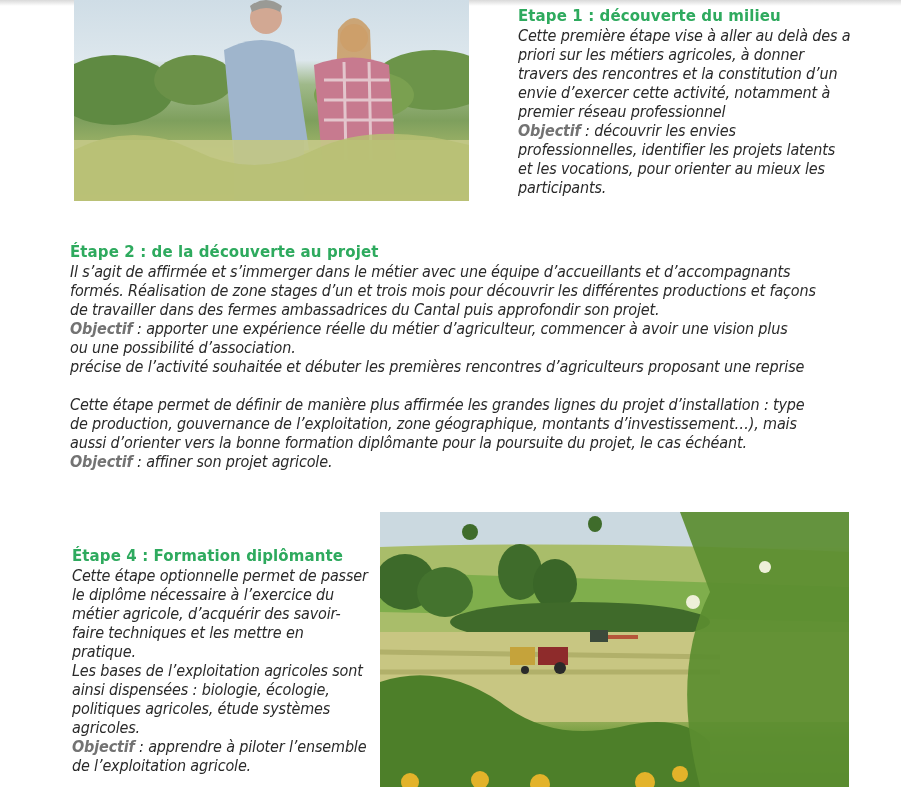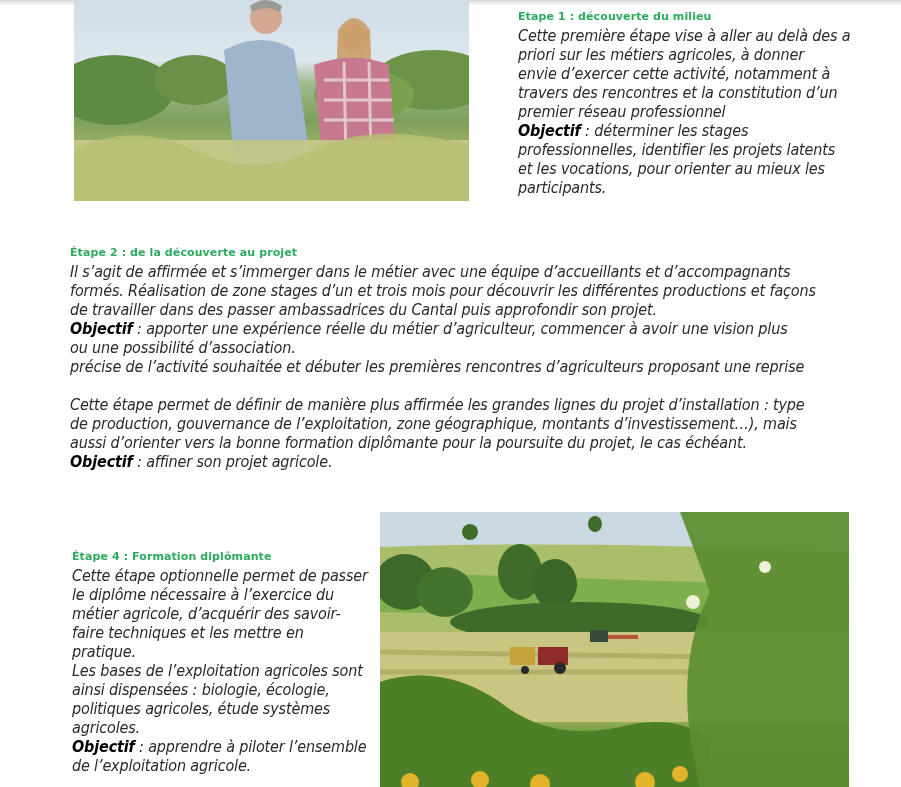--- a/index.html
+++ b/index.html
@@ -10,25 +10,25 @@
     color: #2a2a2a;
   }
   .top-shadow {
     position: absolute; left: 0; top: 0; width: 901px; height: 6px;
     background: linear-gradient(#d9d9d9, rgba(255,255,255,0));
   }
   .photo { position: absolute; overflow: hidden; }
   .section { position: absolute; }
   .heading {
     font-family: "DejaVu Sans", sans-serif;
-    font-weight: bold; color: #2eaa5e; font-size: 11px; line-height: 19px;
+    font-weight: bold; color: #2eaa5e; font-size: 15px; line-height: 19px;
     margin: 0; letter-spacing: 0.1px;
   }
   .text { font-size: 16px; line-height: 19px; margin: 0; letter-spacing: -0.15px; font-style: italic; }
-  .obj { font-weight: bold; color: #000000; }
+  .obj { font-weight: bold; color: #737373; }
   .nowrap-line { display: block; white-space: nowrap; }
 
   
   #photo1 { left: 74px; top: 0px; width: 395px; height: 201px;
     background: linear-gradient(#cfdde6 0%, #dde7ed 30%, #9fb98a 42%, #7e9f5d 60%, #a8b96a 78%, #c9cf8d 100%); }
   
   #photo2 { left: 380px; top: 512px; width: 469px; height: 275px;
     background: linear-gradient(#c4d6df 0%, #d4e0e4 12%, #b8b879 18%, #9fb864 30%, #6f9a43 45%, #c5c47d 55%, #c9c67f 68%, #6d9a3a 82%, #4c7f27 100%); }
 </style>
 </head>
@@ -57,36 +57,36 @@
     <rect x="0" y="140" width="395" height="61" fill="#c4c987" opacity="0.9"></rect>
     <path d="M0 150 Q60 120 120 150 T240 150 T395 145 L395 201 L0 201 Z" fill="#b7bf73" opacity="0.85"></path>
   </svg>
 </div>
 
 <div class="section" style="left:518px; top:7px; width:380px;">
   <h2 class="heading">Etape 1 : découverte du milieu</h2>
   <p class="text">
     <span class="nowrap-line">Cette première étape vise à aller au delà des a</span>
     <span class="nowrap-line">priori sur les métiers agricoles, à donner</span>
+    <span class="nowrap-line">travers des rencontres et la constitution d’un</span>
     <span class="nowrap-line">envie d’exercer cette activité, notamment à</span>
-    <span class="nowrap-line">travers des rencontres et la constitution d’un</span>
     <span class="nowrap-line">premier réseau professionnel</span>
-    <span class="nowrap-line"><span class="obj">Objectif</span><span> : déterminer les stages</span></span>
+    <span class="nowrap-line"><span class="obj">Objectif</span><span> : découvrir les envies</span></span>
     <span class="nowrap-line">professionnelles, identifier les projets latents</span>
     <span class="nowrap-line">et les vocations, pour orienter au mieux les</span>
     <span class="nowrap-line">participants.</span>
   </p>
 </div>
 
 <div class="section" style="left:70px; top:243px; width:800px;">
   <h2 class="heading">Étape 2 : de la découverte au projet</h2>
   <p class="text">
     <span class="nowrap-line">Il s’agit de affirmée et s’immerger dans le métier avec une équipe d’accueillants et d’accompagnants</span>
     <span class="nowrap-line">formés. Réalisation de zone stages d’un et trois mois pour découvrir les différentes productions et façons</span>
-    <span class="nowrap-line">de travailler dans des passer ambassadrices du Cantal puis approfondir son projet.</span>
+    <span class="nowrap-line">de travailler dans des fermes ambassadrices du Cantal puis approfondir son projet.</span>
     <span class="nowrap-line"><span class="obj">Objectif</span><span> : apporter une expérience réelle du métier d’agriculteur, commencer à avoir une vision plus</span></span>
     <span class="nowrap-line">ou une possibilité d’association.</span>
     <span class="nowrap-line">précise de l’activité souhaitée et débuter les premières rencontres d’agriculteurs proposant une reprise</span>
   </p>
 </div>
 
 <div class="section" style="left:70px; top:395px; width:800px;">
   <p class="text">
     <span class="nowrap-line">Cette étape permet de définir de manière plus affirmée les grandes lignes du projet d’installation : type</span>
     <span class="nowrap-line">de production, gouvernance de l’exploitation, zone géographique, montants d’investissement…), mais</span>

